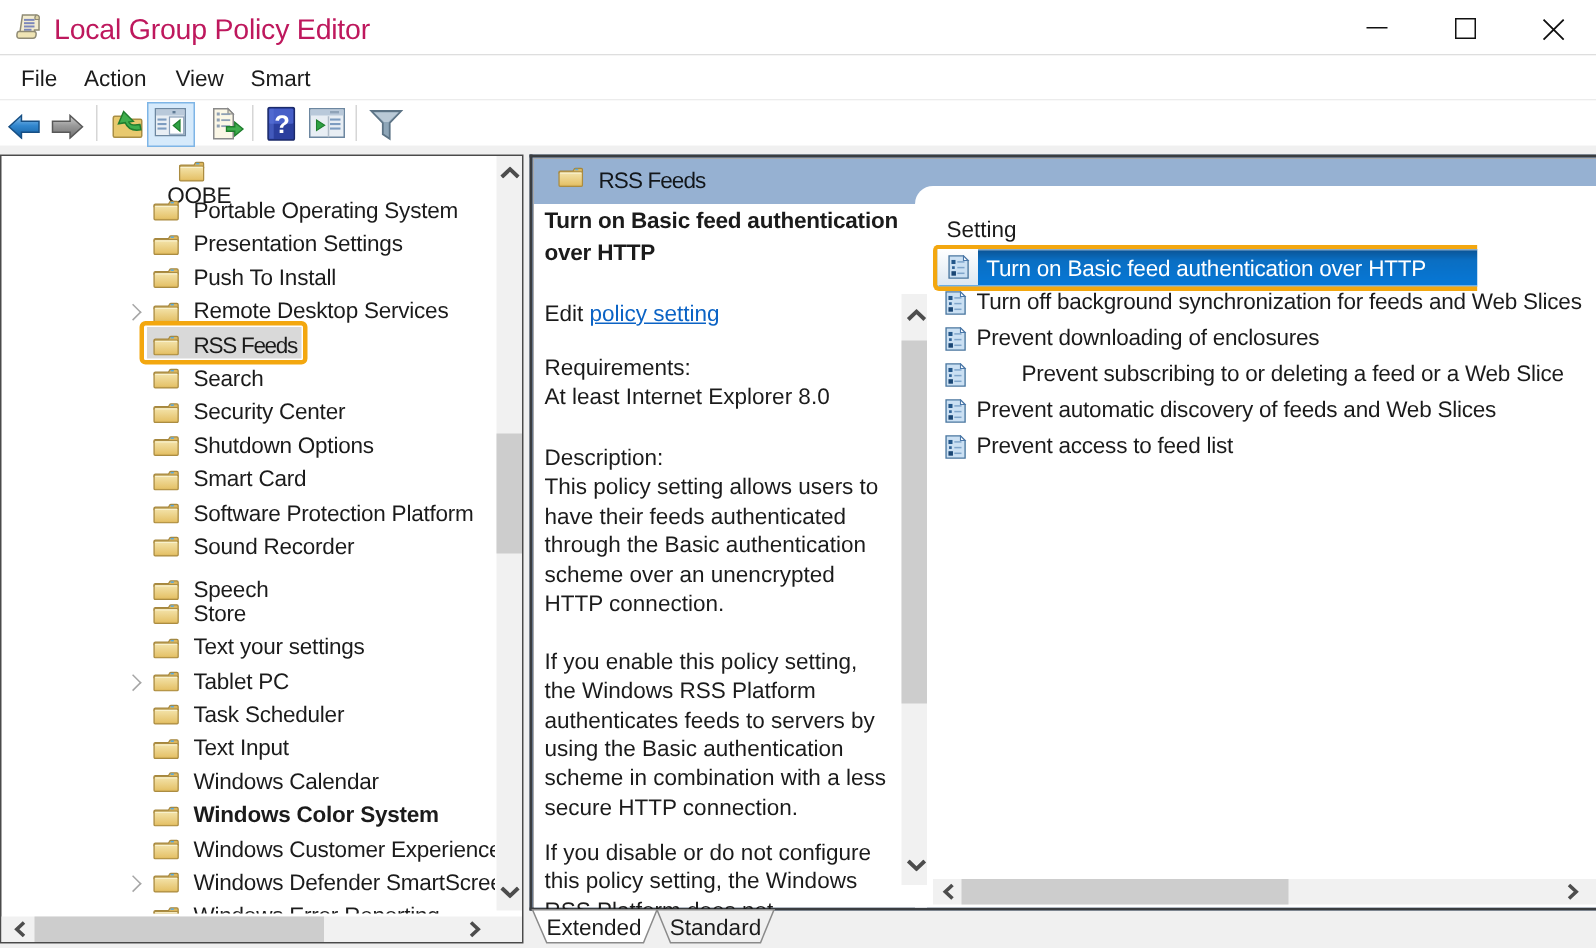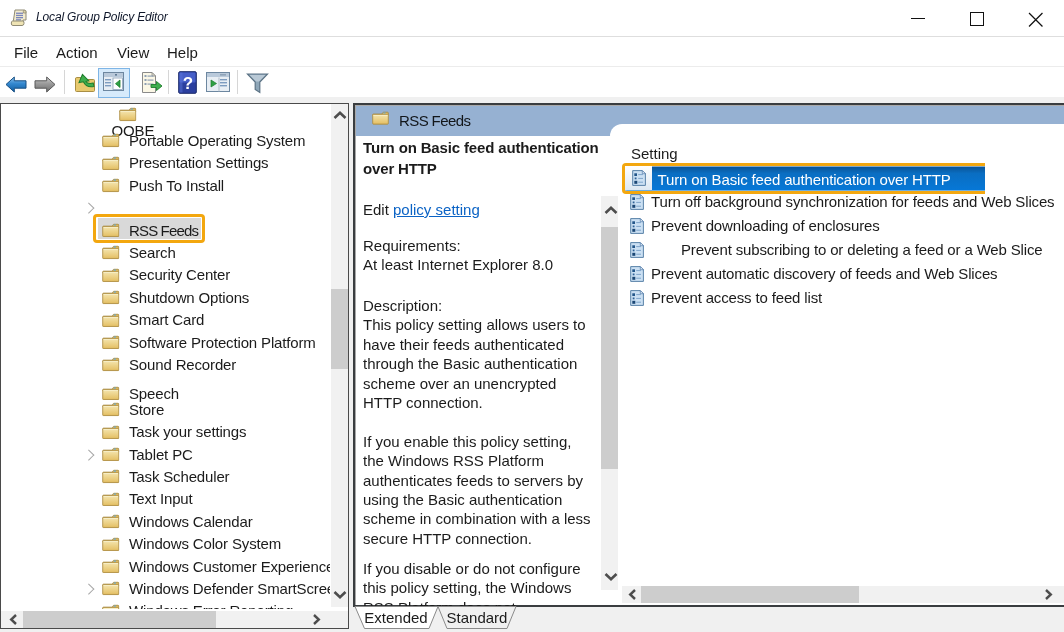--- a/index.html
+++ b/index.html
@@ -52,33 +52,33 @@
 <div class="abs" style="left:0;top:0;width:1064px;height:37px;background:#ffffff;border-bottom:1px solid #dedede;box-sizing:border-box;"></div>
 <svg class="abs" style="left:10px;top:8px" width="20" height="20" viewBox="0 0 20 20">
   <path d="M5,2 L14,2 Q16.5,2.2 16,5 L16,12 L13,12 L13,15 L5,15 Q3,15 3.4,12.7 Z" fill="#f3ecd0" stroke="#8f8a74" stroke-width="1"></path>
   <path d="M14,2 Q16.8,2 16,5 L13.4,5 Q13,3 14,2 Z" fill="#ddd3a6" stroke="#8f8a74" stroke-width="0.8"></path>
   <rect x="6" y="4.6" width="7" height="1.3" fill="#7b86bb"></rect>
   <rect x="6" y="6.8" width="7" height="1.3" fill="#7b86bb"></rect>
   <rect x="6" y="9" width="7" height="1.3" fill="#7b86bb"></rect>
   <rect x="6" y="11.2" width="5" height="1.3" fill="#7b86bb"></rect>
   <path d="M2.5,13 L12.5,13 Q14.5,13 14,15.5 Q13.8,17.5 12,17.5 L3,17.5 Q1,17.5 1.3,15 Q1.5,13 2.5,13 Z" fill="#efe4b4" stroke="#8f8a74" stroke-width="1"></path>
 </svg>
-<div class="abs" style="left:36px;top:10px;font-size:12px;color:#0f172a;letter-spacing:-0.15px;font-style:italic;">Local Group Policy Editor</div>
+<div class="abs" style="left:36px;top:10px;font-size:19px;color:#be185d;letter-spacing:-0.15px;">Local Group Policy Editor</div>
 
 <div class="abs" style="left:911px;top:18px;width:14px;height:1.3px;background:#111;"></div>
 <div class="abs" style="left:969.5px;top:11.5px;width:12.5px;height:12.5px;border:1.2px solid #111;"></div>
 <svg class="abs" style="left:1027.5px;top:11.5px" width="15.5" height="15.5" viewBox="0 0 15 15">
   <path d="M1,1 L14,14 M14,1 L1,14" stroke="#111" stroke-width="1.2"></path>
 </svg>
 
 <div class="abs" style="left:0;top:37px;width:1064px;height:29px;background:#ffffff;border-bottom:1px solid #ececec;"></div>
 <div class="abs" style="left:14px;top:44px;">File</div>
 <div class="abs" style="left:56px;top:44px;">Action</div>
 <div class="abs" style="left:117px;top:44px;">View</div>
-<div class="abs" style="left:167px;top:44px;">Help</div>
+<div class="abs" style="left:167px;top:44px;">Smart</div>
 
 <div class="abs" style="left:0;top:67px;width:1064px;height:30px;background:#ffffff;"></div>
 
 <svg class="abs" style="left:5px;top:76px" width="22" height="17" viewBox="0 0 22 17">
   <defs>
       <linearGradient id="bag" x1="0" y1="0" x2="0" y2="1">
     <stop offset="0" stop-color="#8ec3ec"></stop>
         <stop offset="0.45" stop-color="#3287cf"></stop>
         <stop offset="1" stop-color="#125d9e"></stop>
   </linearGradient>
@@ -172,20 +172,26 @@
       </svg>
       <span class="txt" style="">Presentation Settings</span>
     </div>
     <div class="row" style="top:70.19999999999999px;left:101px;">
       <svg width="17.5" height="14.5" style="flex:none">
         <use href="#folder"></use>
       </svg>
       <span class="txt" style="">Push To Install</span>
     </div>
     <div class="chev" style="left:84px;top:100.1px;"></div>
+    <div class="row" style="top:92.6px;left:101px;">
+      <svg width="17.5" height="14.5" style="flex:none">
+        <use href="#folder"></use>
+      </svg>
+      <span class="txt" style="">Remote Desktop Services</span>
+    </div>
     <div style="position:absolute;left:97.3px;top:114px;width:103px;height:21.3px;background:#d9d9d9;"></div>
     <div class="row" style="top:115px;left:101px;">
       <svg width="17.5" height="14.5" style="flex:none">
         <use href="#folder"></use>
       </svg>
       <span class="txt" style="letter-spacing:-0.85px;">RSS Feeds</span>
     </div>
     <div style="position:absolute;left:92.4px;top:110.3px;width:112px;height:28.7px;border:3.4px solid #f3a70f;border-radius:4px;box-sizing:border-box;"></div>
     <div class="row" style="top:137.39999999999998px;left:101px;">
       <svg width="17.5" height="14.5" style="flex:none">
@@ -232,21 +238,21 @@
     <div class="row" style="top:294.2px;left:101px;">
       <svg width="17.5" height="14.5" style="flex:none">
         <use href="#folder"></use>
       </svg>
       <span class="txt" style="">Store</span>
     </div>
     <div class="row" style="top:316.59999999999997px;left:101px;">
       <svg width="17.5" height="14.5" style="flex:none">
         <use href="#folder"></use>
       </svg>
-      <span class="txt" style="">Task your settings</span>
+      <span class="txt" style="">Text your settings</span>
     </div>
     <div class="chev" style="left:84px;top:346.5px;"></div>
     <div class="row" style="top:339px;left:101px;">
       <svg width="17.5" height="14.5" style="flex:none">
         <use href="#folder"></use>
       </svg>
       <span class="txt" style="">Tablet PC</span>
     </div>
     <div class="row" style="top:361.4px;left:101px;">
       <svg width="17.5" height="14.5" style="flex:none">
@@ -259,21 +265,21 @@
         <use href="#folder"></use>
       </svg>
       <span class="txt" style="">Text Input</span>
     </div>
     <div class="row" style="top:406.2px;left:101px;">
       <svg width="17.5" height="14.5" style="flex:none">
         <use href="#folder"></use>
       </svg>
       <span class="txt" style="">Windows Calendar</span>
     </div>
-    <div class="row" style="top:428.59999999999997px;left:101px;">
+    <div class="row" style="top:428.59999999999997px;left:101px;font-weight:bold;">
       <svg width="17.5" height="14.5" style="flex:none">
         <use href="#folder"></use>
       </svg>
       <span class="txt" style="">Windows Color System</span>
     </div>
     <div class="row" style="top:451px;left:101px;">
       <svg width="17.5" height="14.5" style="flex:none">
         <use href="#folder"></use>
       </svg>
       <span class="txt" style="">Windows Customer Experience</span>

